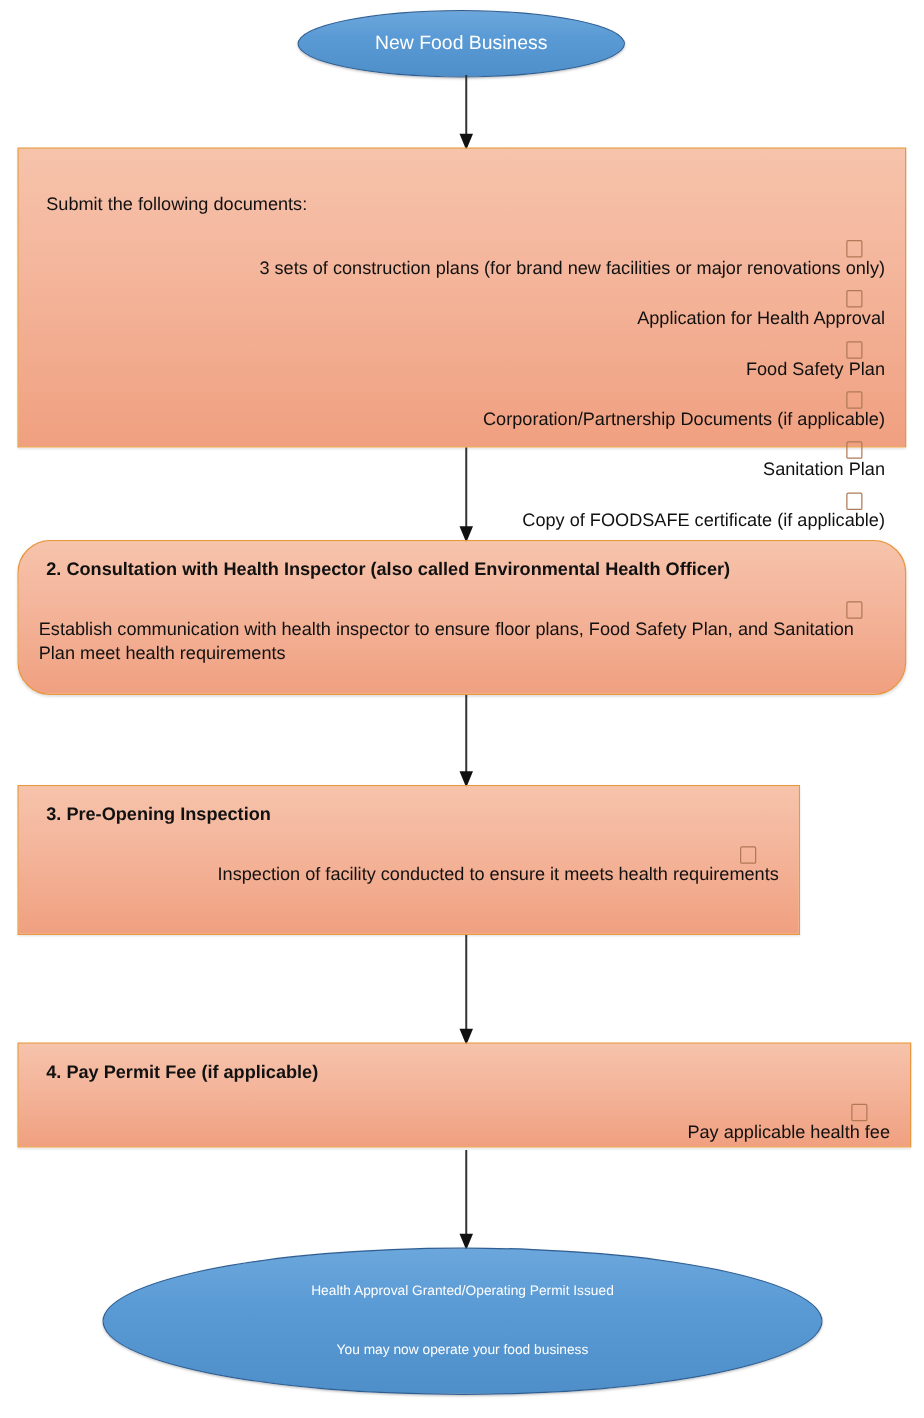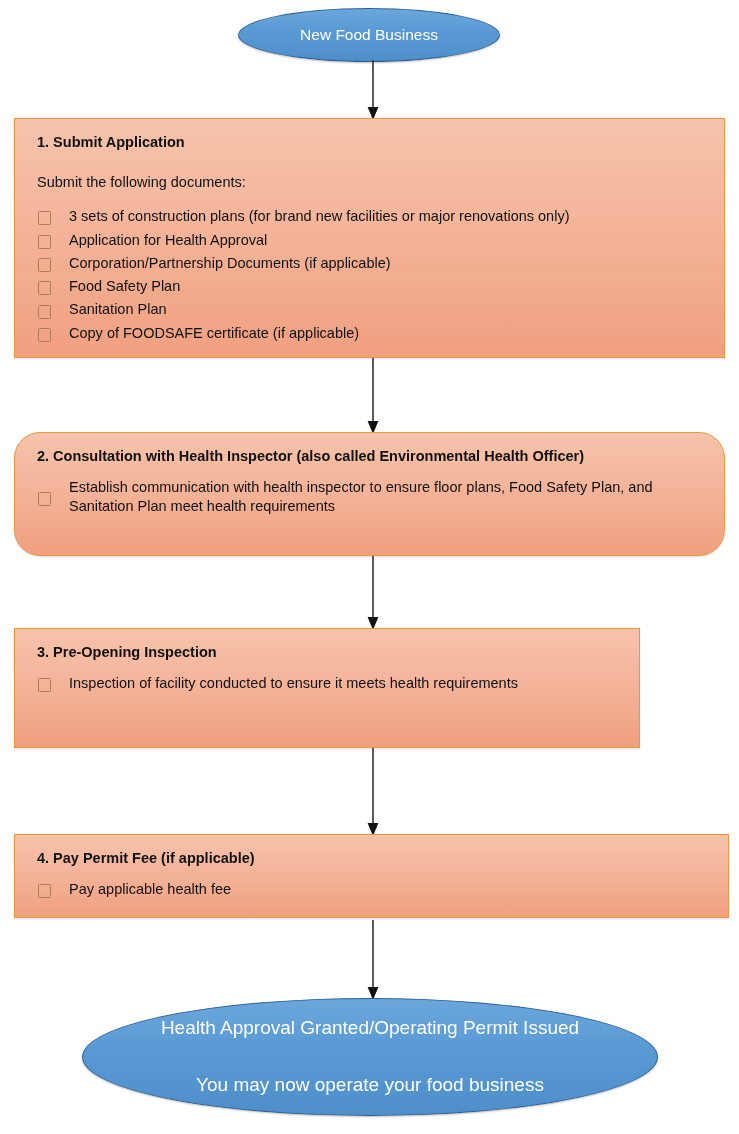--- a/index.html
+++ b/index.html
@@ -43,21 +43,21 @@
     top: 8px;
     width: 262px;
     height: 54px;
     font-size: 15.5px;
   }
   .ellipse-end {
     left: 82px;
     top: 998px;
     width: 576px;
     height: 118px;
-    font-size: 19px;
+    font-size: 11px;
   }
   .ellipse-end .eline { line-height: 1.2; }
   .ellipse-end .eline + .eline { margin-top: 34px; }
 
   
   .box {
     position: absolute;
     box-sizing: border-box;
     background: linear-gradient(to bottom, #f6c3ab 0%, #f4b69c 40%, #f0a080 100%);
     border: 1px solid #e8963f;
@@ -82,24 +82,25 @@
     margin: 22px 0 0 6px;
   }
 
   .checklist {
     list-style: none;
     margin: 16px 0 0 0;
     padding: 0;
   }
   .checklist li {
     display: flex;
-    align-items: center;
+    align-items: flex-end;
     font-size: 14.5px;
     line-height: 1.33;
     margin-bottom: 4px;
+    flex-direction: column;
   }
   .checkbox {
     flex: 0 0 auto;
     width: 11px;
     height: 12px;
     margin: 3px 18px 0 7px;
     border: 1.3px solid #b07a57;
     border-radius: 1.5px;
     background: transparent;
   }
@@ -132,38 +133,37 @@
   </div>
 
   <div class="connector conn-1">
     <svg width="16" height="60" viewBox="0 0 16 60">
       <line x1="8" y1="0" x2="8" y2="50" stroke="#333333" stroke-width="1.6"></line>
       <polygon points="8,60 2.6,47 13.4,47" fill="#111111"></polygon>
     </svg>
   </div>
 
   <div class="box box-1">
-    <div class="box-title">1.  Submit Application</div>
     <div class="box-intro">Submit the following documents:</div>
     <ul class="checklist">
       <li>
         <span class="checkbox"></span>
         <span class="chk-text">3 sets of construction plans (for brand new facilities or major renovations only)</span>
       </li>
       <li>
         <span class="checkbox"></span>
         <span class="chk-text">Application for Health Approval</span>
       </li>
       <li>
         <span class="checkbox"></span>
+        <span class="chk-text">Food Safety Plan</span>
+      </li>
+      <li>
+        <span class="checkbox"></span>
         <span class="chk-text">Corporation/Partnership Documents (if applicable)</span>
-      </li>
-      <li>
-        <span class="checkbox"></span>
-        <span class="chk-text">Food Safety Plan</span>
       </li>
       <li>
         <span class="checkbox"></span>
         <span class="chk-text">Sanitation Plan</span>
       </li>
       <li>
         <span class="checkbox"></span>
         <span class="chk-text">Copy of FOODSAFE certificate (if applicable)</span>
       </li>
     </ul>

